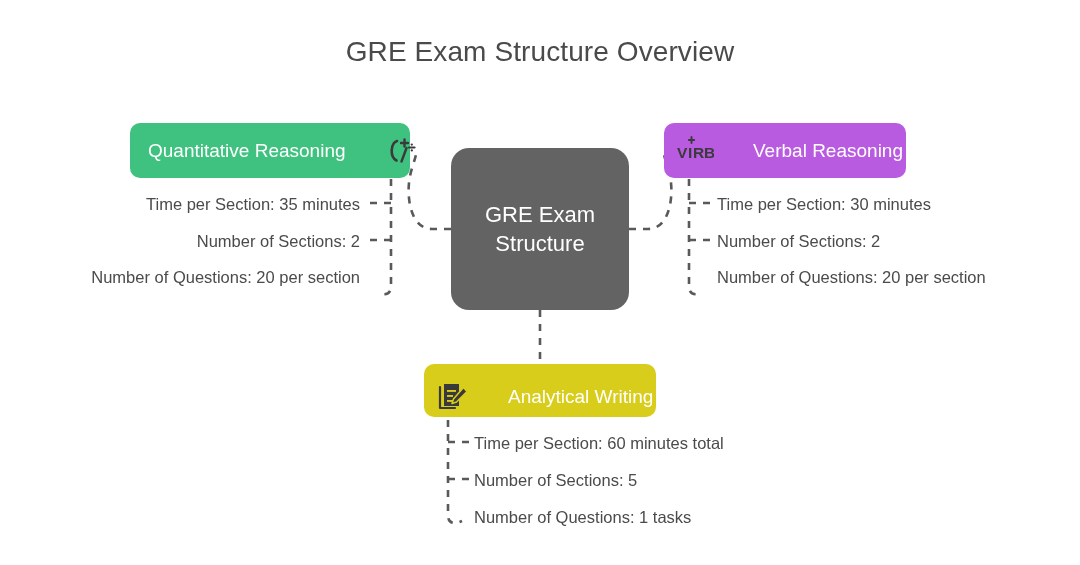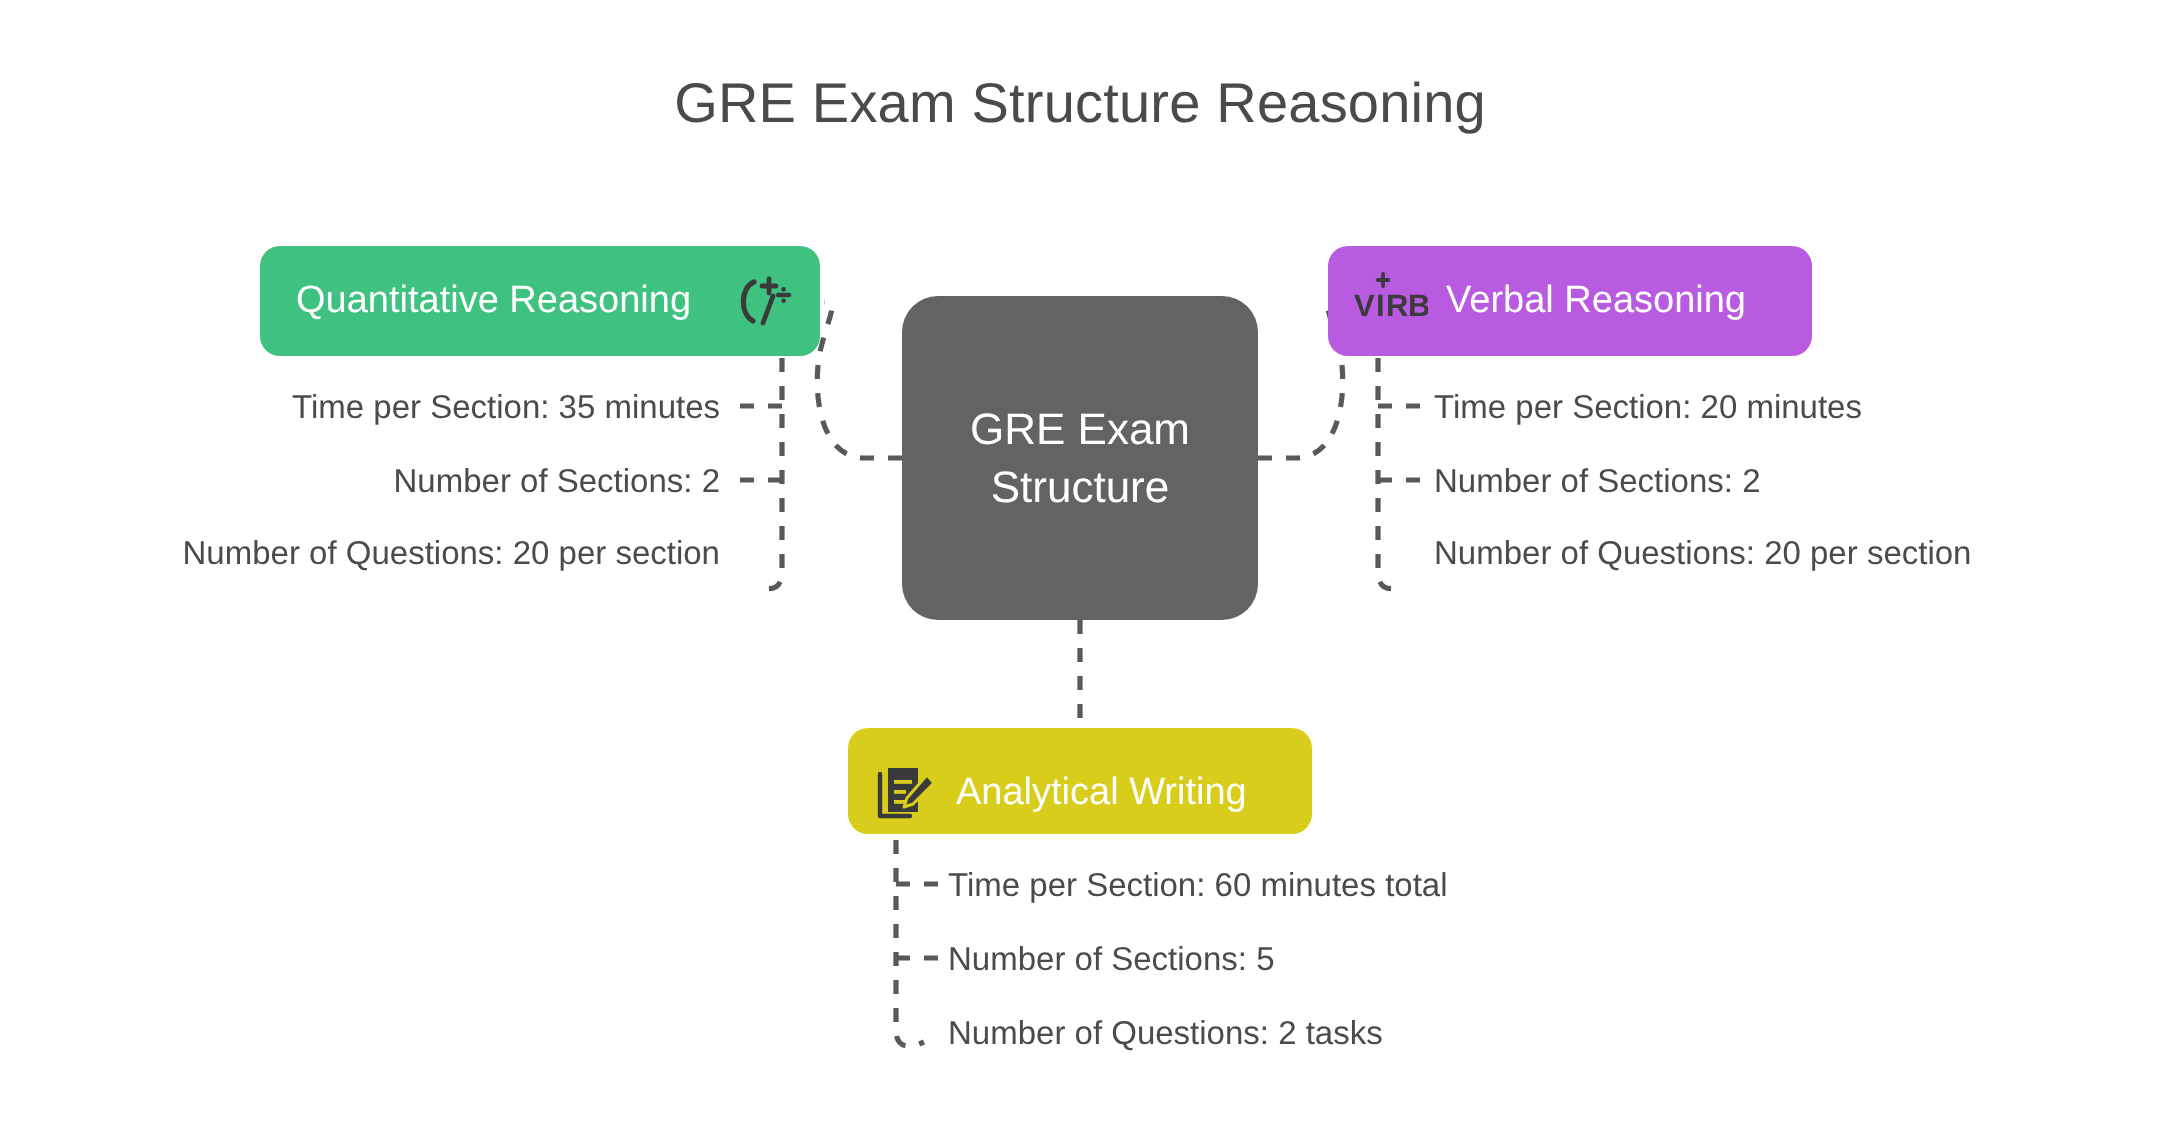--- a/index.html
+++ b/index.html
@@ -45,20 +45,21 @@
   
   .node {
     position: absolute;
     display: flex;
     align-items: center;
     border-radius: 10px;
     box-sizing: border-box;
     color: #ffffff;
     font-size: 19px;
     white-space: nowrap;
+    gap: 30px;
   }
   .node .label {
     color: #ffffff;
     font-size: 19px;
     line-height: 1;
   }
   .node .nodeicon {
     display: flex;
     align-items: center;
     justify-content: center;
@@ -144,21 +145,21 @@
   #det-w-1 { left: 474px; top: 469px;  width: 360px; }
   #det-w-2 { left: 474px; top: 506px;  width: 360px; }
 
   .icon-svg { display: block; }
 </style>
 </head>
 <body>
 
 <div id="canvas">
 
-  <div id="page-title">GRE Exam Structure Reasoning</div>
+  <div id="page-title">GRE Exam Structure Overview</div>
 
   <svg id="connectors" viewBox="0 0 1080 565" width="1080" height="565" aria-hidden="true">
     <g fill="none" stroke="#595959" stroke-width="2.6" stroke-linecap="butt" stroke-dasharray="7 7">
 
       <path d="M 451 229 L 432 229 C 410 229, 406 196, 410 176 C 414 158, 420 151, 412 151"></path>
 
       <path d="M 629 229 L 648 229 C 670 229, 674 196, 670 176 C 666 158, 660 151, 668 151"></path>
 
       <path d="M 540 310 L 540 364"></path>
 
@@ -229,21 +230,21 @@
         <path d="M27.5 6.5 L31 10.5 L20.5 21 L16 22.5 L17.5 18 Z" fill="#3a3a3a" stroke="#D9CD1B" stroke-width="1.5" stroke-linejoin="round"></path>
       </svg>
     </span>
     <span class="label">Analytical Writing</span>
   </div>
 
   <div class="detail right-align" id="det-q-0">Time per Section: 35 minutes</div>
   <div class="detail right-align" id="det-q-1">Number of Sections: 2</div>
   <div class="detail right-align" id="det-q-2">Number of Questions: 20 per section</div>
 
-  <div class="detail left-align" id="det-v-0">Time per Section: 20 minutes</div>
+  <div class="detail left-align" id="det-v-0">Time per Section: 30 minutes</div>
   <div class="detail left-align" id="det-v-1">Number of Sections: 2</div>
   <div class="detail left-align" id="det-v-2">Number of Questions: 20 per section</div>
 
   <div class="detail left-align" id="det-w-0">Time per Section: 60 minutes total</div>
   <div class="detail left-align" id="det-w-1">Number of Sections: 5</div>
-  <div class="detail left-align" id="det-w-2">Number of Questions: 2 tasks</div>
+  <div class="detail left-align" id="det-w-2">Number of Questions: 1 tasks</div>
 
 </div>
 
 </body></html>

